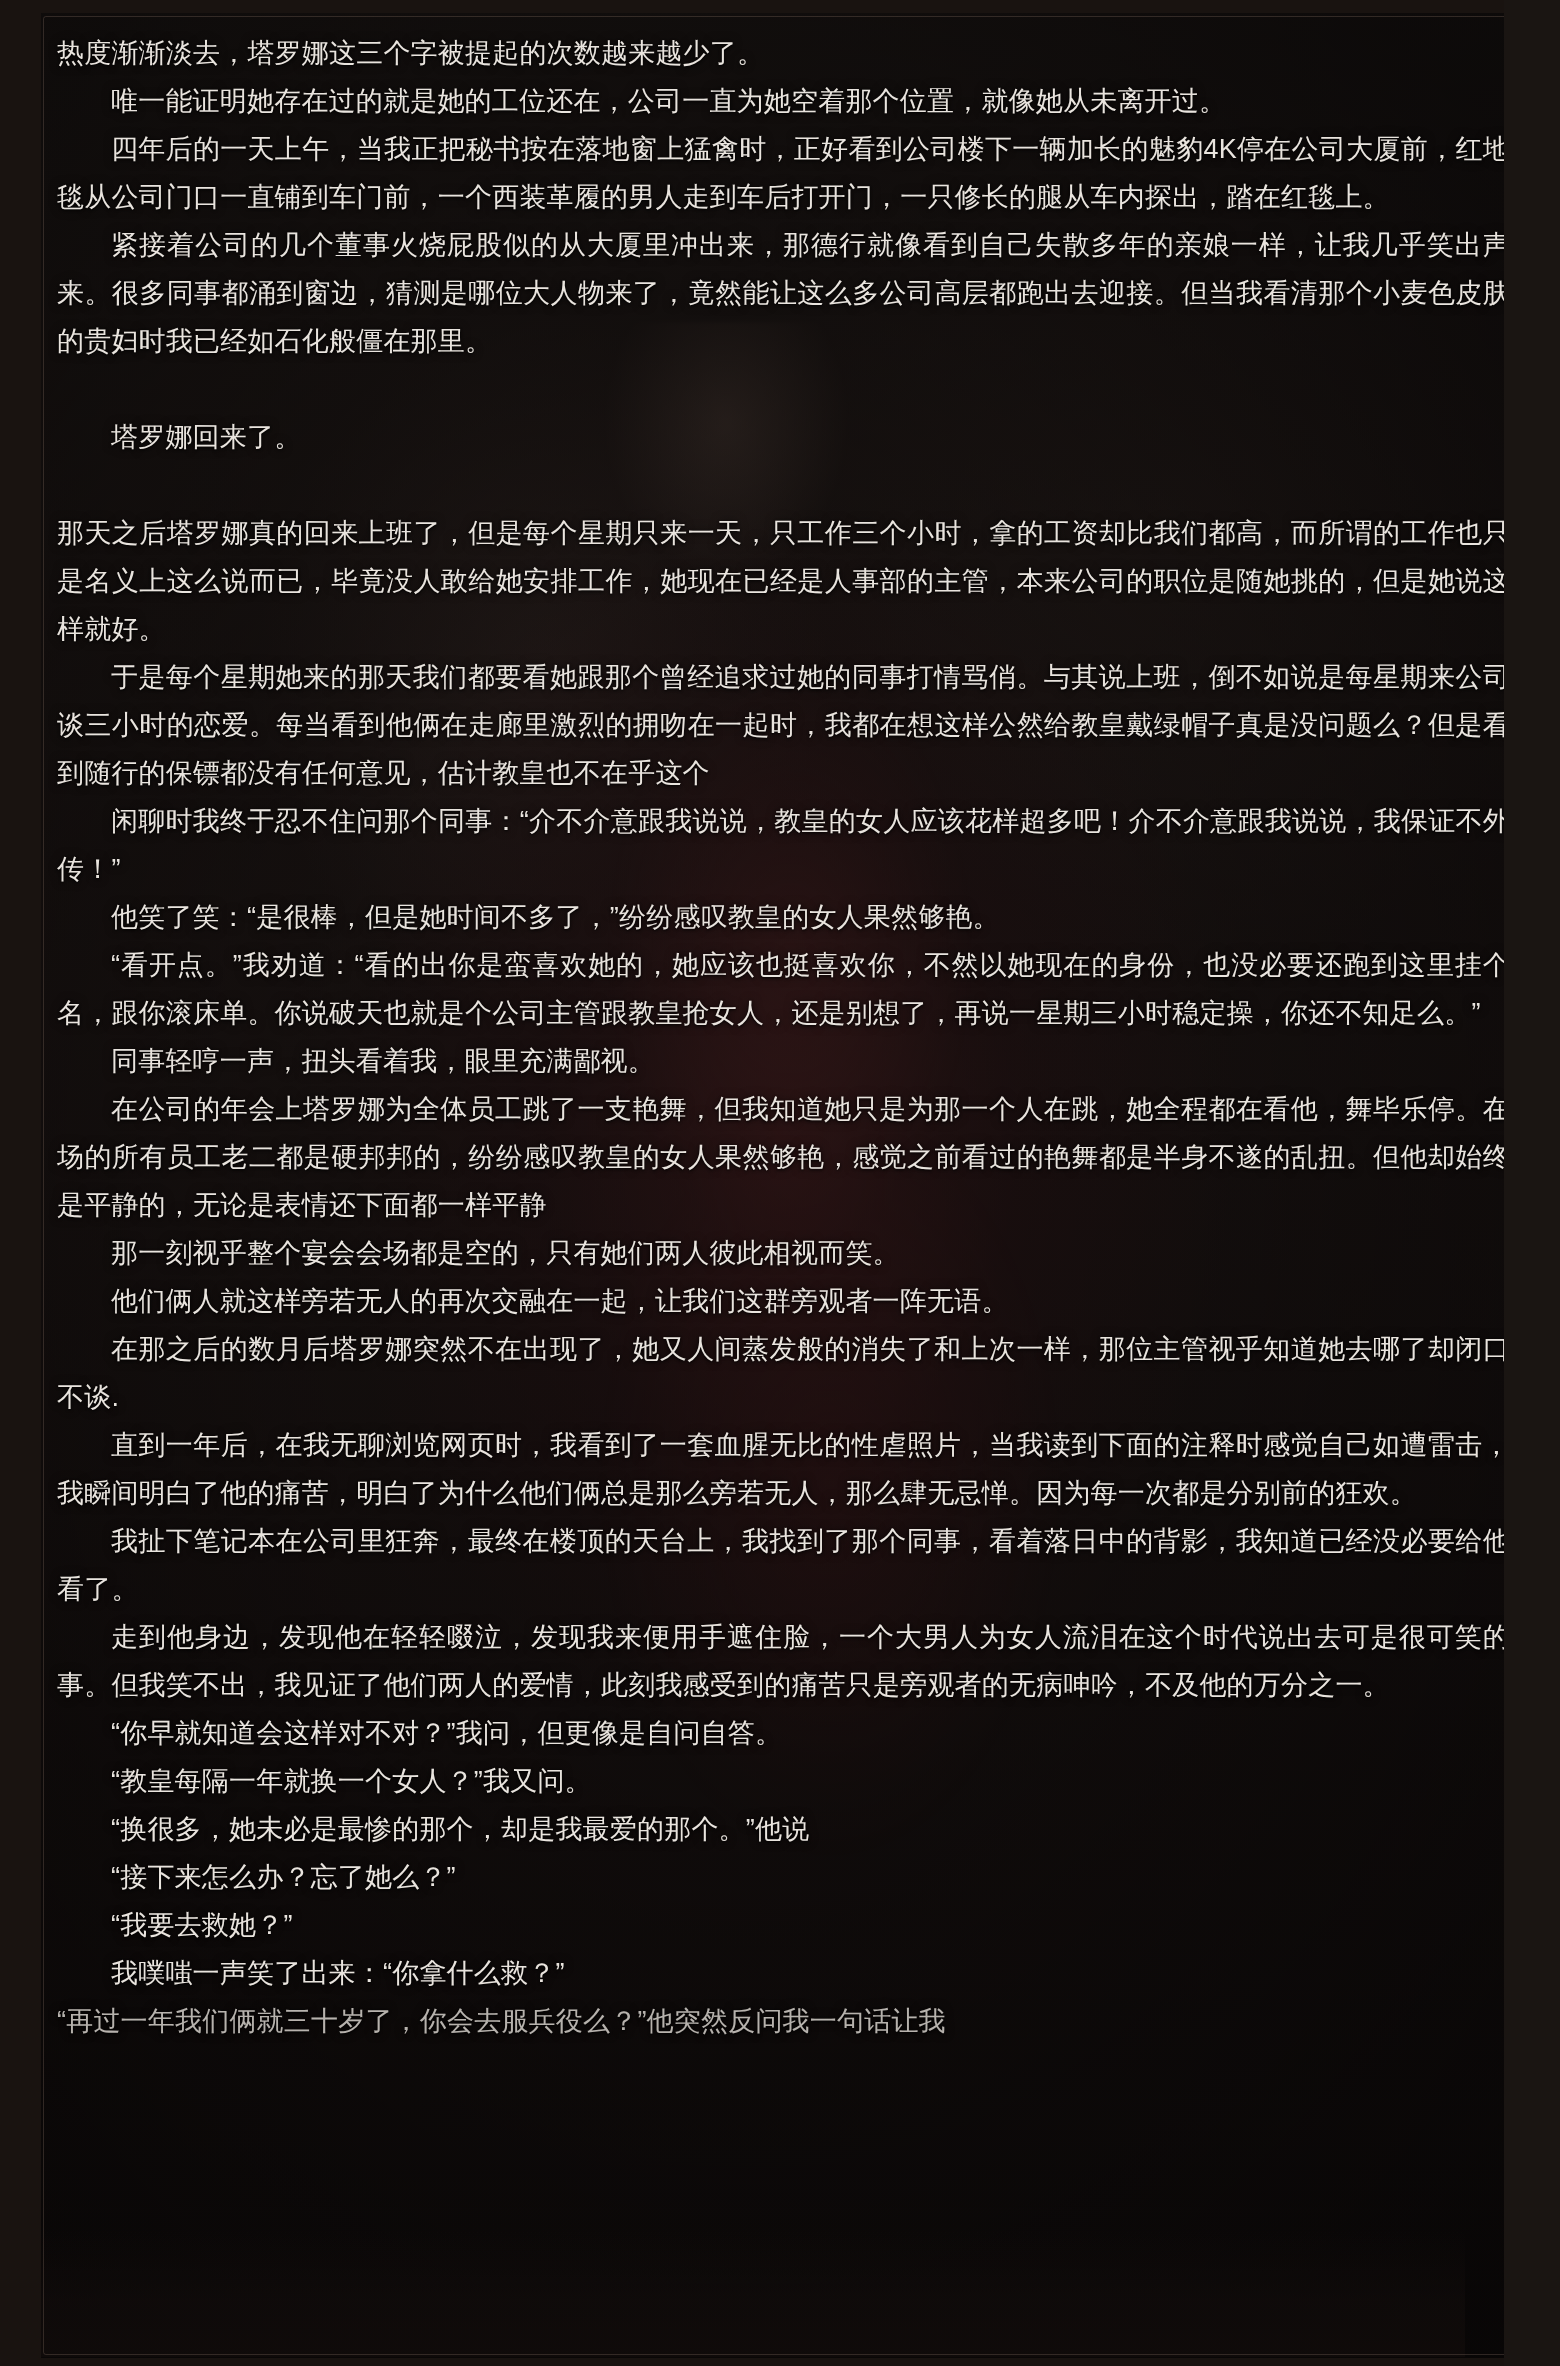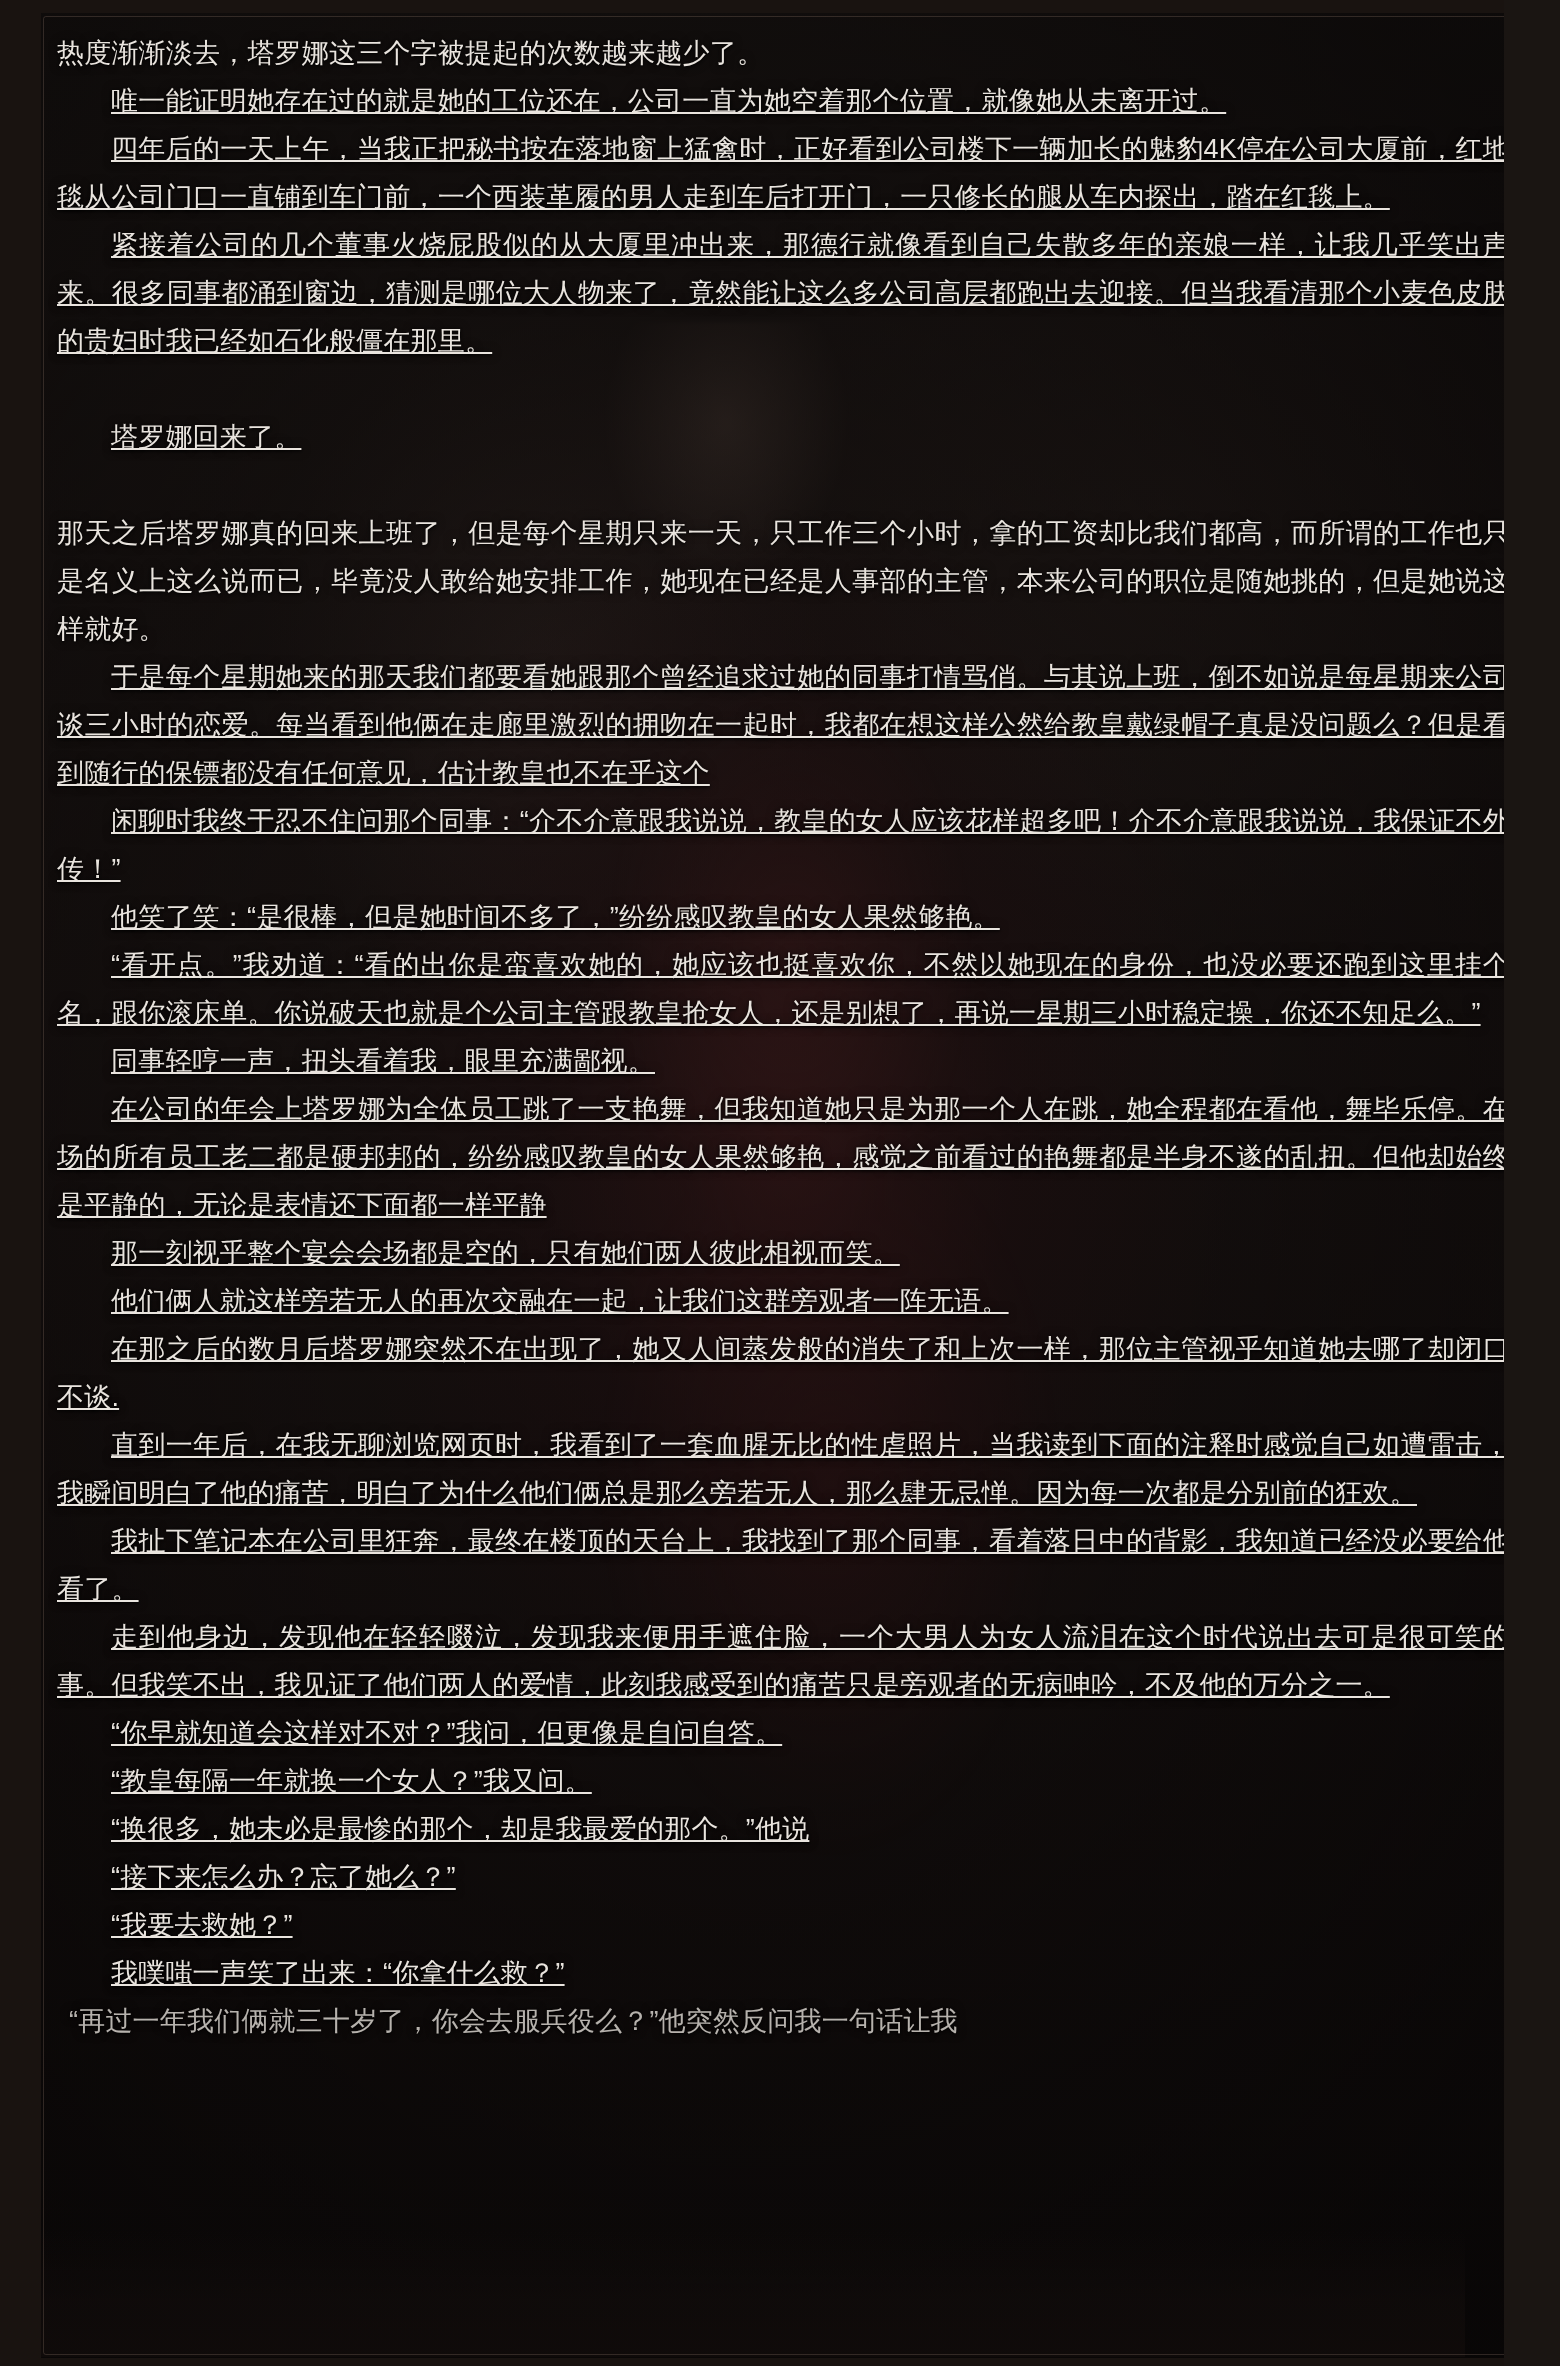--- a/index.html
+++ b/index.html
@@ -89,28 +89,26 @@
     text-shadow: 0 1px 2.9px rgba(0,0,0,0.95), 0 0 9.8px rgba(0,0,0,0.7);
     text-align: justify;
     text-justify: inter-ideograph;
   }
   #story p {
     margin: 0;
     white-space: pre-wrap;
   }
   #story p.indent {
     text-indent: 2em;
-    text-decoration: underline;
   }
   #story p.blank {
     height: 48px;
   }
   #story p.fade {
     color: rgba(233,228,222,0.78);
-    margin-left: 12px;
   }
   .tail-fade {
     position: absolute;
     left: 41px;
     right: 39px;
     bottom: 9.8px;
     height: 127px;
     background: linear-gradient(180deg, rgba(20,14,13,0) 0%, rgba(18,13,12,0.55) 55%, rgba(16,11,10,0.92) 100%);
     pointer-events: none;
   }

